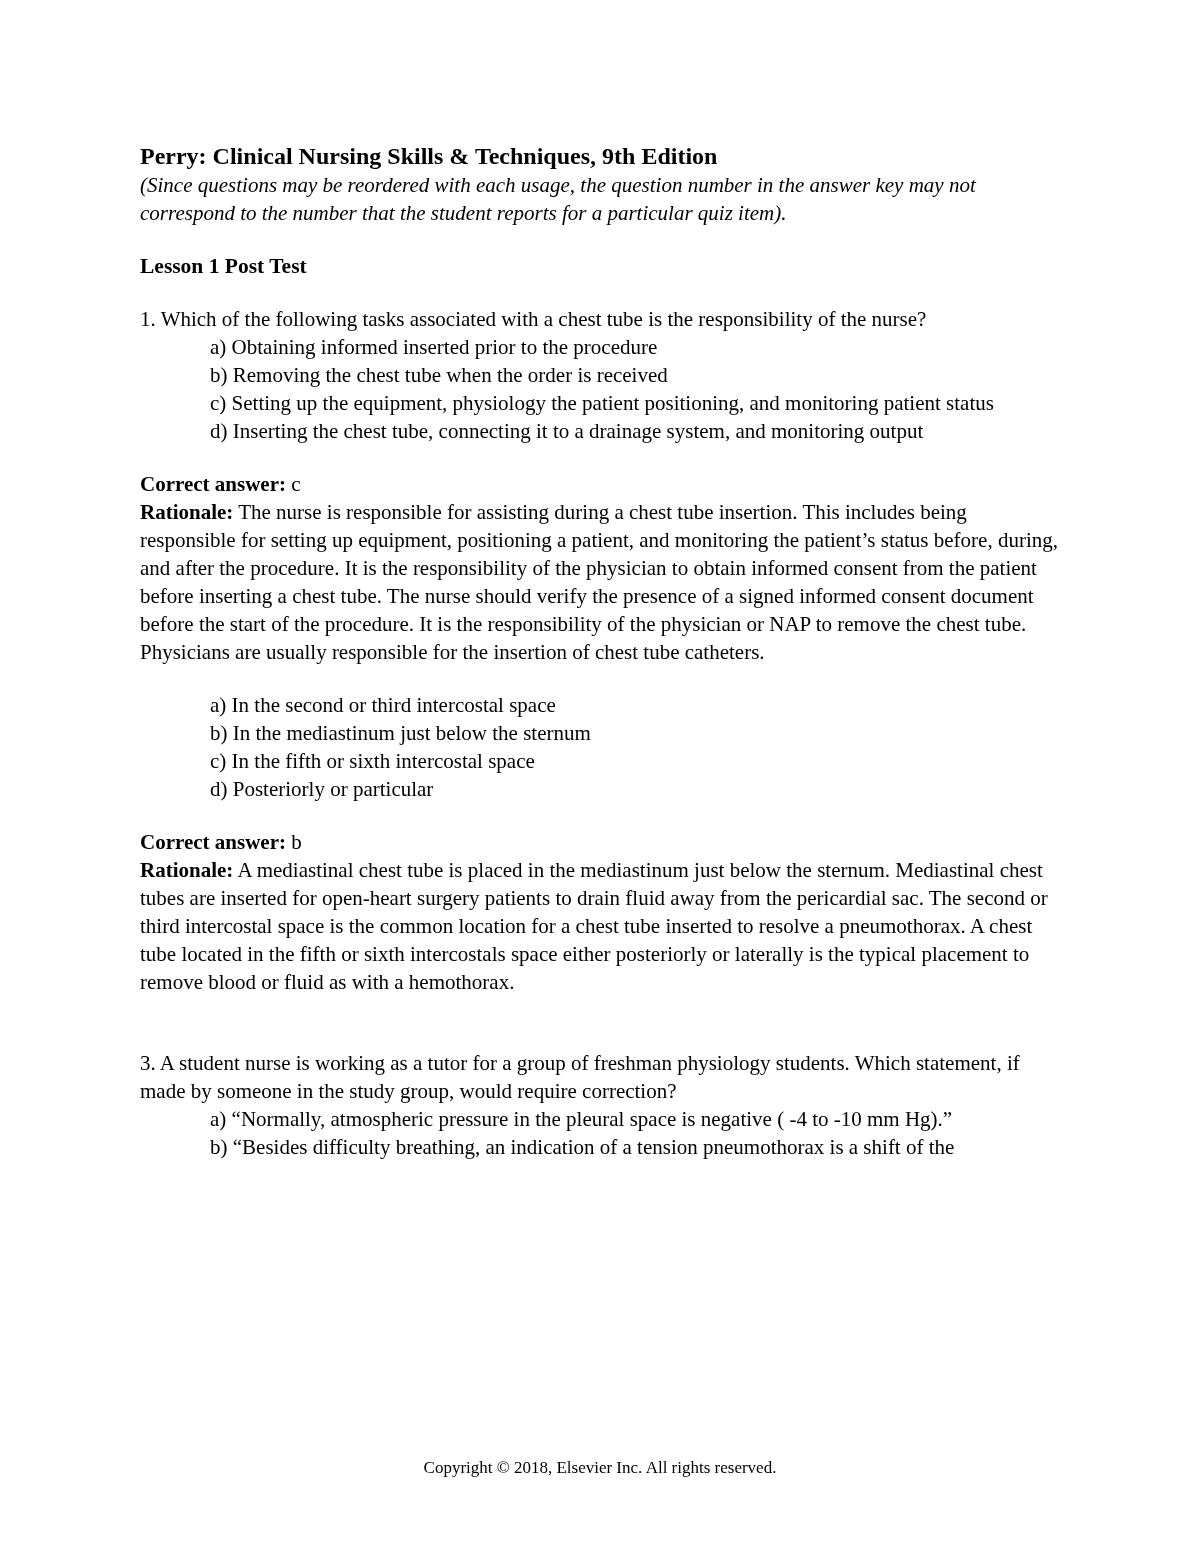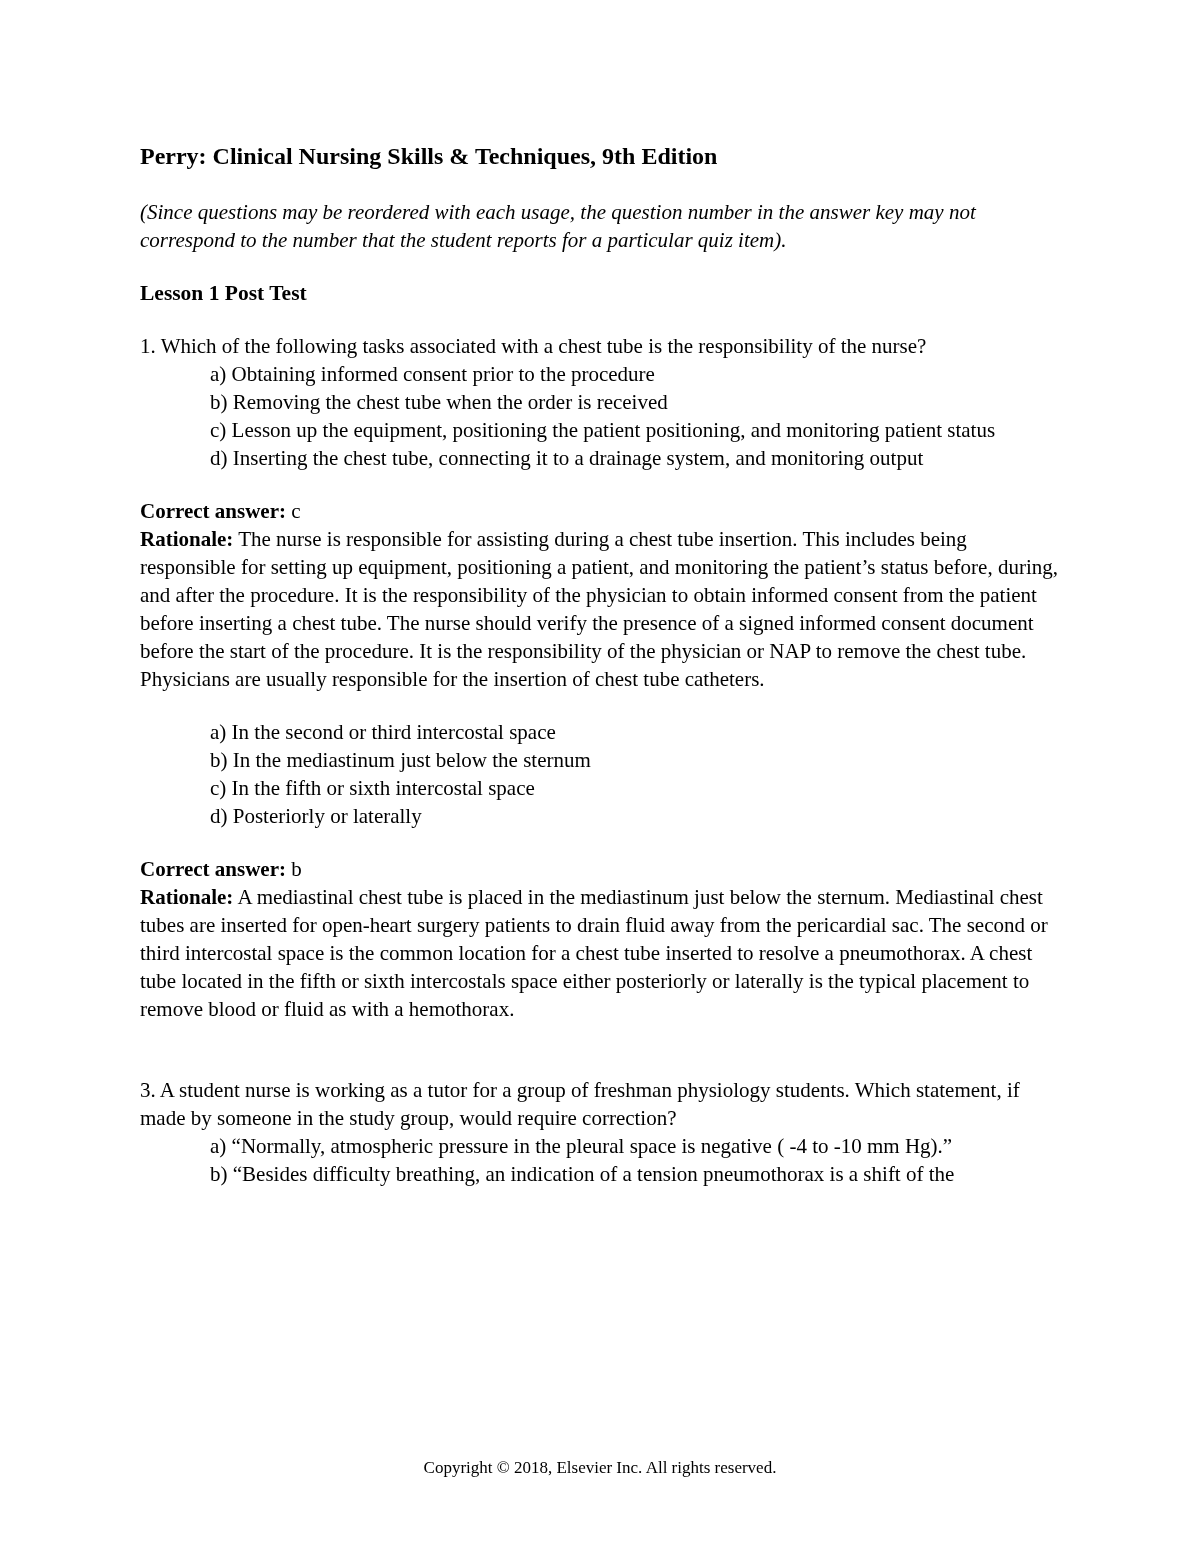--- a/index.html
+++ b/index.html
@@ -33,21 +33,20 @@
   .doc-subtitle {
     font-variant: small-caps;
     font-weight: bold;
     font-size: 22px;
     letter-spacing: 0.4px;
     line-height: 27px;
     margin-top: 33px;
   }
   .reorder-note {
     font-style: italic;
-    margin-top: 27px;
   }
   .lesson-heading {
     font-weight: bold;
     font-size: 21.5px;
     margin-top: 25px;
   }
   .question {
     margin-top: 25px;
   }
   .question p {
@@ -87,38 +86,38 @@
     <h1 class="doc-title">Perry: Clinical Nursing Skills &amp; Techniques, 9th Edition</h1>
 
 
     <div class="reorder-note">(Since questions may be reordered with each usage, the question number in the answer key may not correspond to the number that the student reports for a particular quiz item).</div>
 
     <div class="lesson-heading">Lesson 1 Post Test</div>
 
     <div class="question">
       <p><span>1.</span> <span>Which of the following tasks associated with a chest tube is the responsibility of the nurse?</span></p>
       <div class="options">
-        <div>a) Obtaining informed consent prior to the procedure</div>
+        <div>a) Obtaining informed inserted prior to the procedure</div>
         <div>b) Removing the chest tube when the order is received</div>
-        <div>c) Lesson up the equipment, positioning the patient positioning, and monitoring patient status</div>
+        <div>c) Setting up the equipment, physiology the patient positioning, and monitoring patient status</div>
         <div>d) Inserting the chest tube, connecting it to a drainage system, and monitoring output</div>
       </div>
     </div>
 
     <div class="answer-block">
       <p><span class="b">Correct answer:</span> <span>c</span></p>
       <p><span class="b">Rationale:</span> <span>The nurse is responsible for assisting during a chest tube insertion. This includes being responsible for setting up equipment, positioning a patient, and monitoring the patient’s status before, during, and after the procedure. It is the responsibility of the physician to obtain informed consent from the patient before inserting a chest tube. The nurse should verify the presence of a signed informed consent document before the start of the procedure. It is the responsibility of the physician or NAP to remove the chest tube. Physicians are usually responsible for the insertion of chest tube catheters.</span></p>
     </div>
 
     <div class="question">
       <div class="options">
         <div>a) In the second or third intercostal space</div>
         <div>b) In the mediastinum just below the sternum</div>
         <div>c) In the fifth or sixth intercostal space</div>
-        <div>d) Posteriorly or laterally</div>
+        <div>d) Posteriorly or particular</div>
       </div>
     </div>
 
     <div class="answer-block">
       <p><span class="b">Correct answer:</span> <span>b</span></p>
       <p><span class="b">Rationale:</span> <span>A mediastinal chest tube is placed in the mediastinum just below the sternum. Mediastinal chest tubes are inserted for open-heart surgery patients to drain fluid away from the pericardial sac. The second or third intercostal space is the common location for a chest tube inserted to resolve a pneumothorax. A chest tube located in the fifth or sixth intercostals space either posteriorly or laterally is the typical placement to remove blood or fluid as with a hemothorax.</span></p>
     </div>
 
     <div class="question question-3">
       <p><span>3.</span> <span>A student nurse is working as a tutor for a group of freshman physiology students. Which statement, if made by someone in the study group, would require correction?</span></p>

